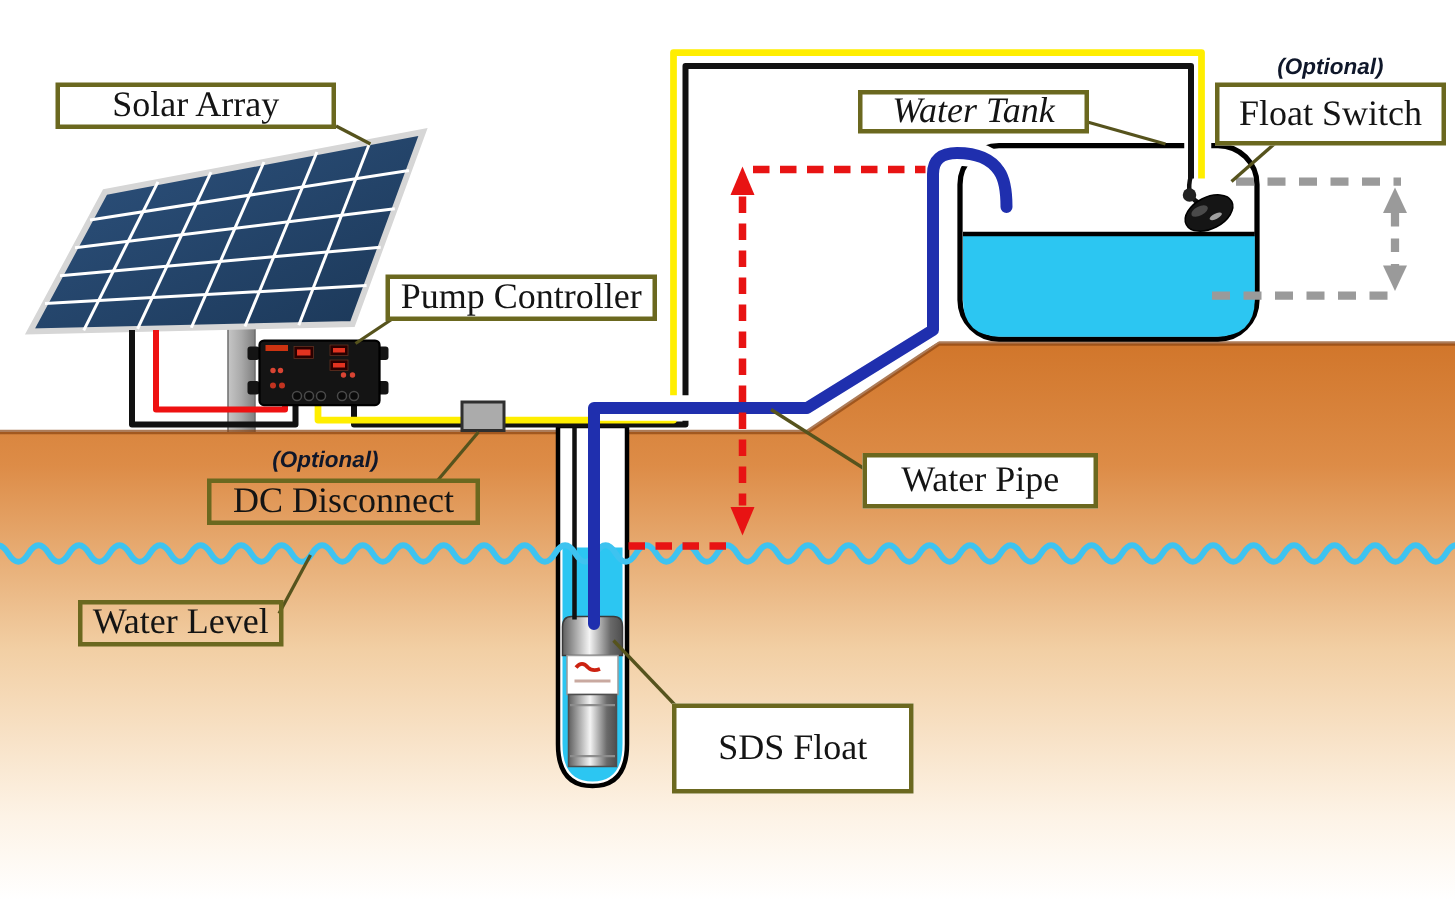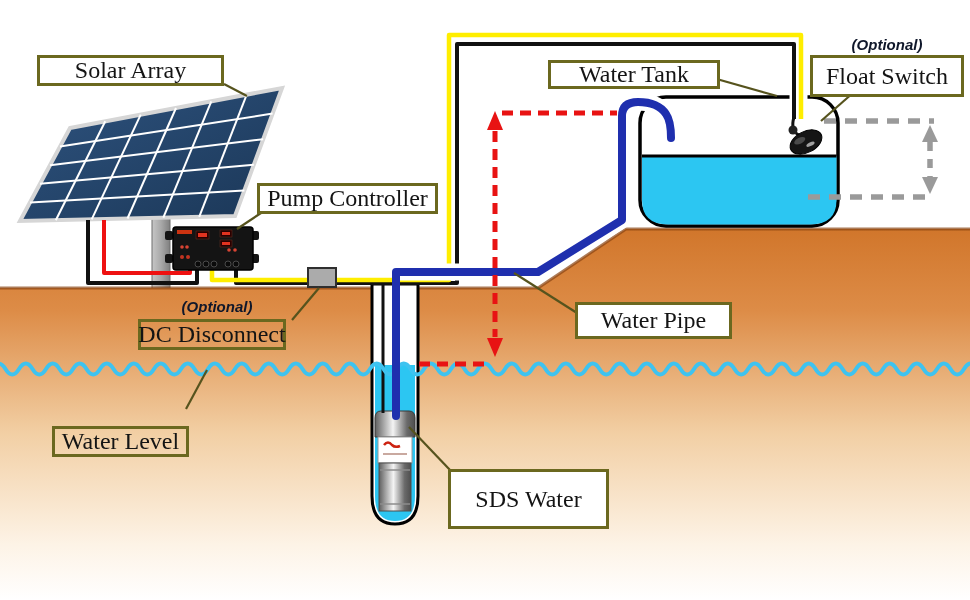--- a/index.html
+++ b/index.html
@@ -163,28 +163,28 @@
     <line x1="577" y1="313" x2="514" y2="273"></line>
     <line x1="450" y1="470" x2="409" y2="427"></line>
   </g>
 </svg>
 
 <div class="lbl" style="left:37px;top:55px;width:187px;height:31px;">Solar Array</div>
 
 <div class="lbl" style="left:257px;top:183px;width:181px;height:31px;">Pump Controller</div>
 
 <div class="note" style="left:158px;top:298px;width:118px;">(Optional)</div>
-<div class="lbl transparent" style="left:138px;top:319px;width:148px;height:31px;">DC Disconnect</div>
+<div class="lbl transparent" style="left:138px;top:319px;width:182px;height:31px;">DC Disconnect</div>
 
-<div class="lbl transparent" style="left:52px;top:426px;width:137px;height:31px;">Water Level</div>
+<div class="lbl transparent" style="left:52px;top:400px;width:137px;height:31px;">Water Level</div>
 
-<div class="lbl" style="left:548px;top:60px;width:172px;height:29px;">Water Tank</div>
+<div class="lbl" style="left:572px;top:60px;width:154px;height:29px;font-style:italic;">Water Tank</div>
 
 <div class="note" style="left:837px;top:36px;width:100px;">(Optional)</div>
 <div class="lbl" style="left:810px;top:55px;width:154px;height:42px;">Float Switch</div>
 
 <div class="lbl" style="left:575px;top:302px;width:157px;height:37px;">Water Pipe</div>
 
 <div class="lbl two-line" style="left:448px;top:469px;width:161px;height:60px;flex-direction:column;">
-  <span>SDS Water</span>
+  <span>SDS Float</span>
 </div>
 
 </div>
 
 </body></html>

